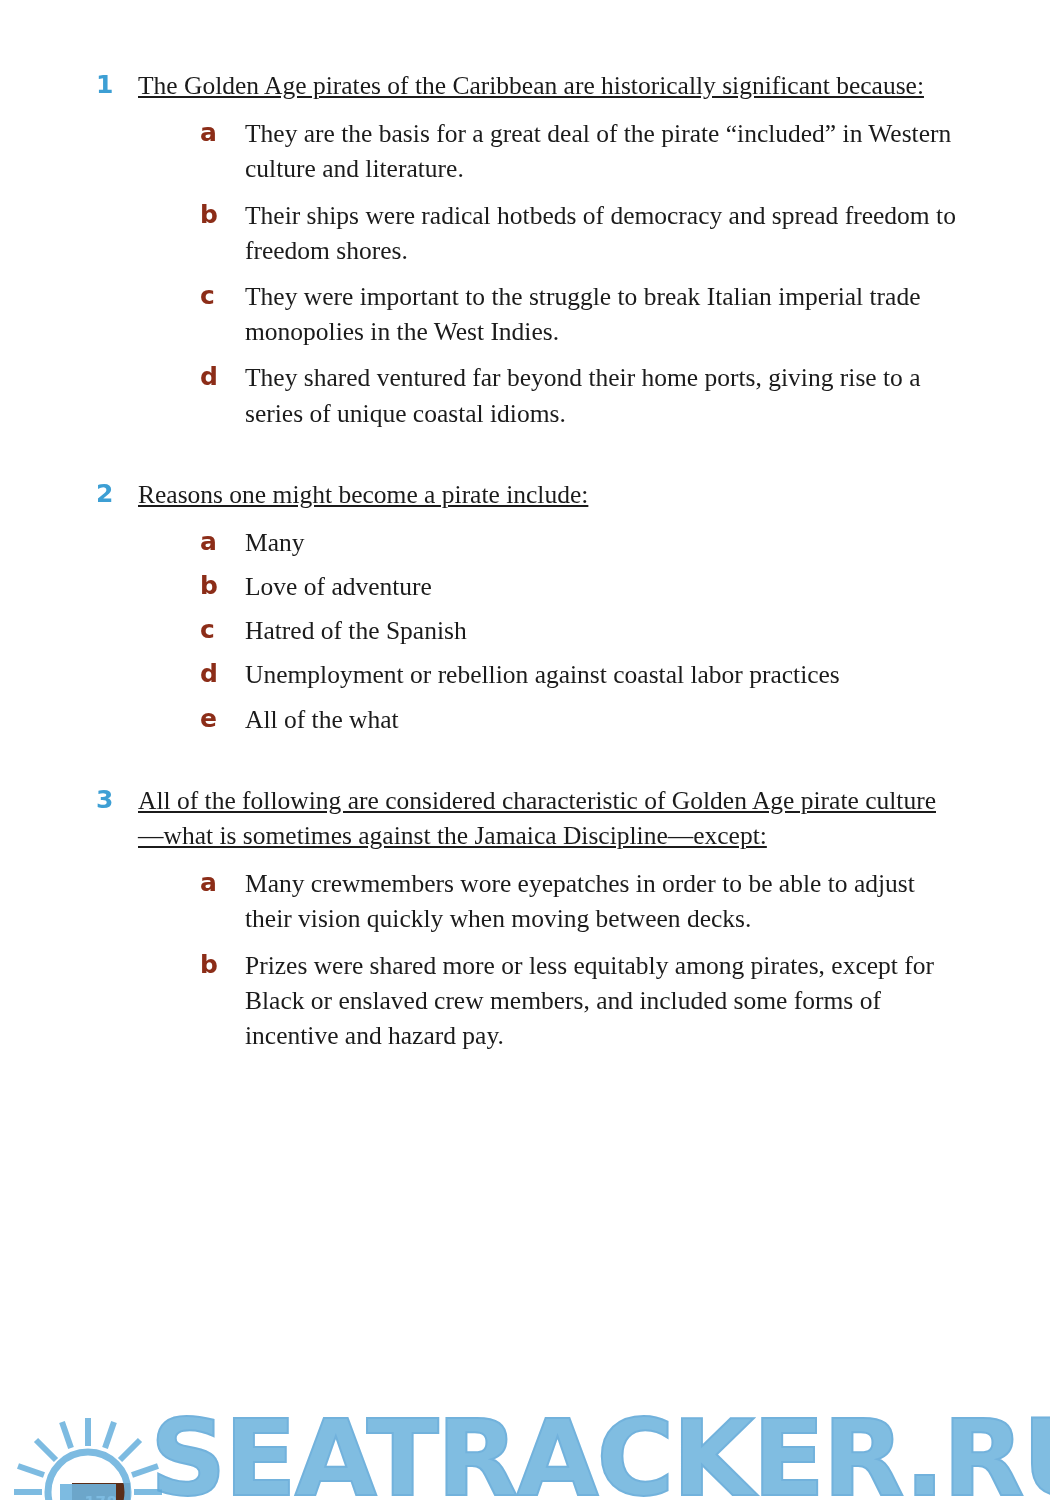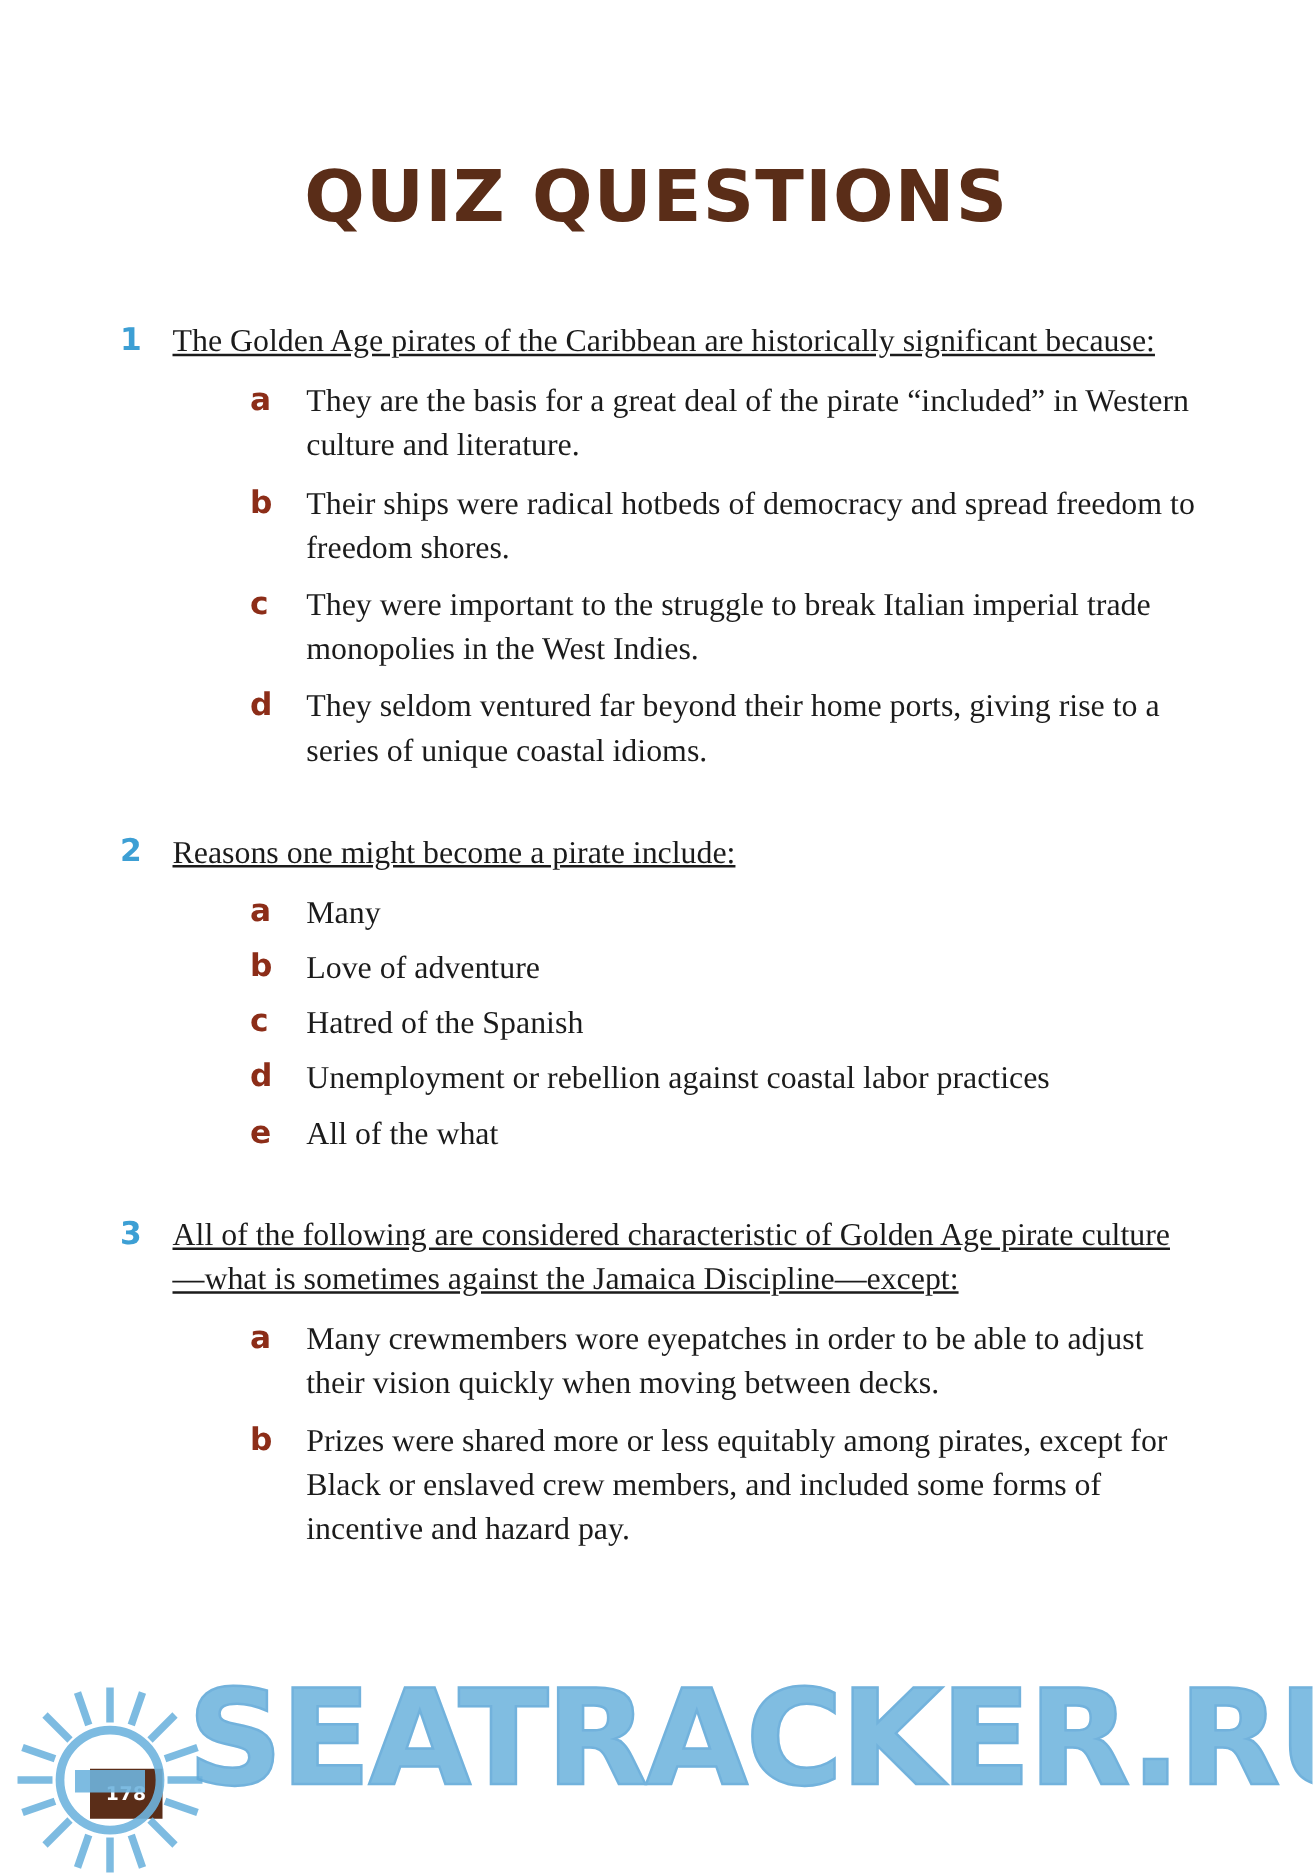--- a/index.html
+++ b/index.html
@@ -132,21 +132,20 @@
     top: 14px;
     width: 160px;
     height: 160px;
   }
 </style>
 </head>
 <body>
 
 <div class="page">
 
-  <h1 class="page-title">QUIZ QUESTIONS</h1>
 
   <div class="questions">
 
     <div class="question-block q1">
       <div class="q-head">
         <div class="q-num">1</div>
         <div class="q-text">The Golden Age pirates of the Caribbean are historically significant because:</div>
       </div>
       <div class="choices">
         <div class="choice">
@@ -156,21 +155,21 @@
         <div class="choice">
           <div class="c-letter">b</div>
           <div class="c-text">Their ships were radical hotbeds of democracy and spread freedom to freedom shores.</div>
         </div>
         <div class="choice">
           <div class="c-letter">c</div>
           <div class="c-text">They were important to the struggle to break Italian imperial trade monopolies in the West Indies.</div>
         </div>
         <div class="choice">
           <div class="c-letter">d</div>
-          <div class="c-text">They seldom ventured far beyond their home ports, giving rise to a series of unique coastal idioms.</div>
+          <div class="c-text">They shared ventured far beyond their home ports, giving rise to a series of unique coastal idioms.</div>
         </div>
       </div>
     </div>
 
     <div class="question-block q2">
       <div class="q-head">
         <div class="q-num">2</div>
         <div class="q-text">Reasons one might become a pirate include:</div>
       </div>
       <div class="choices">

